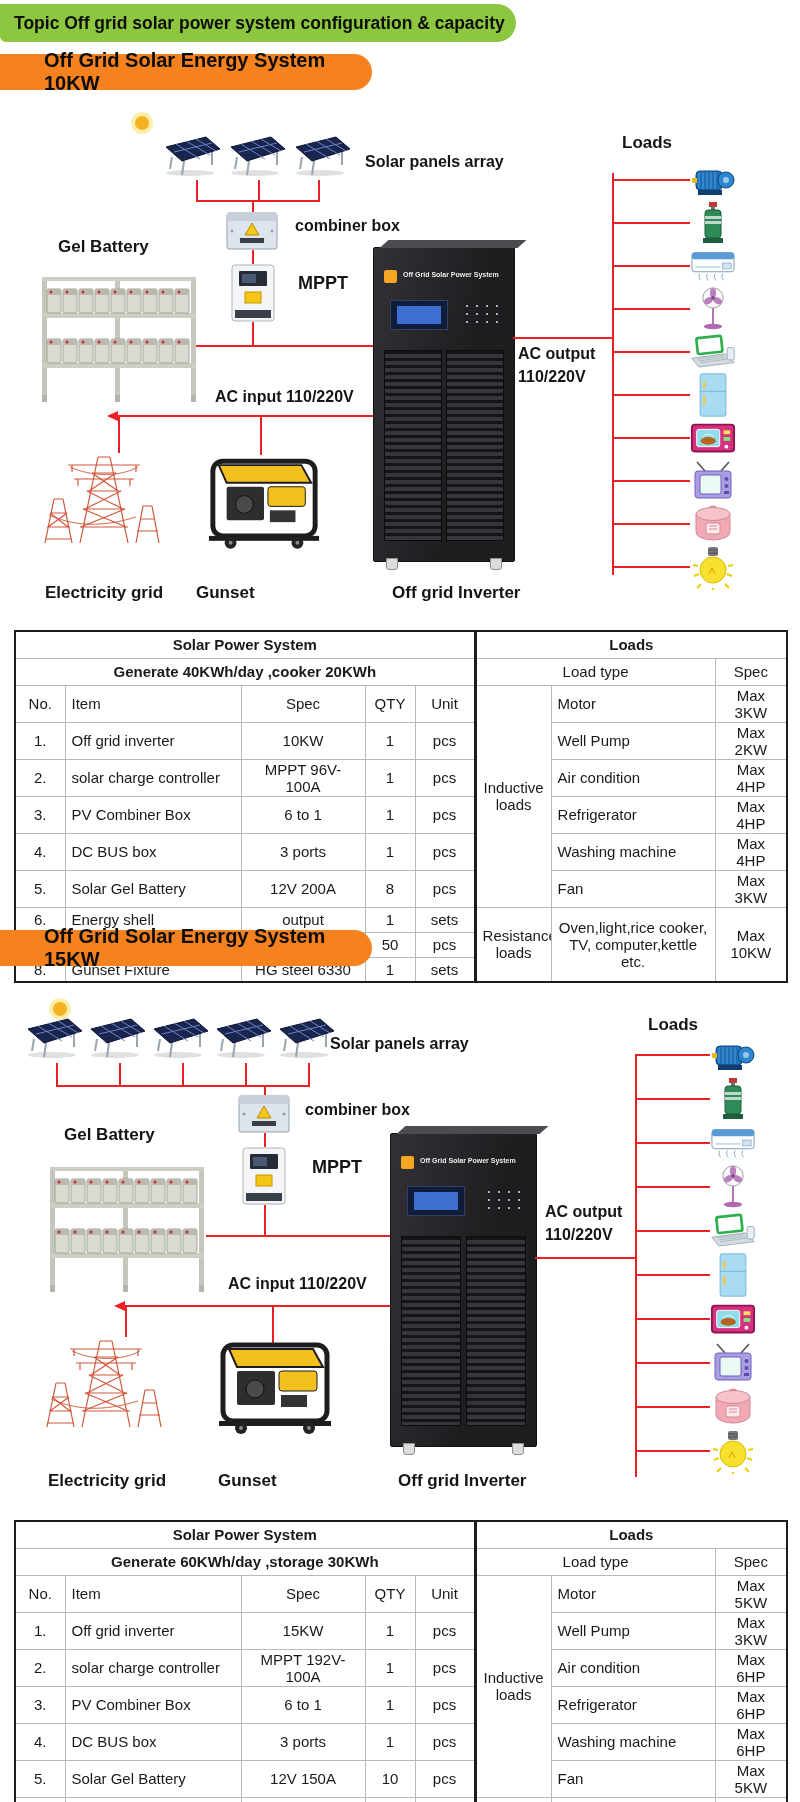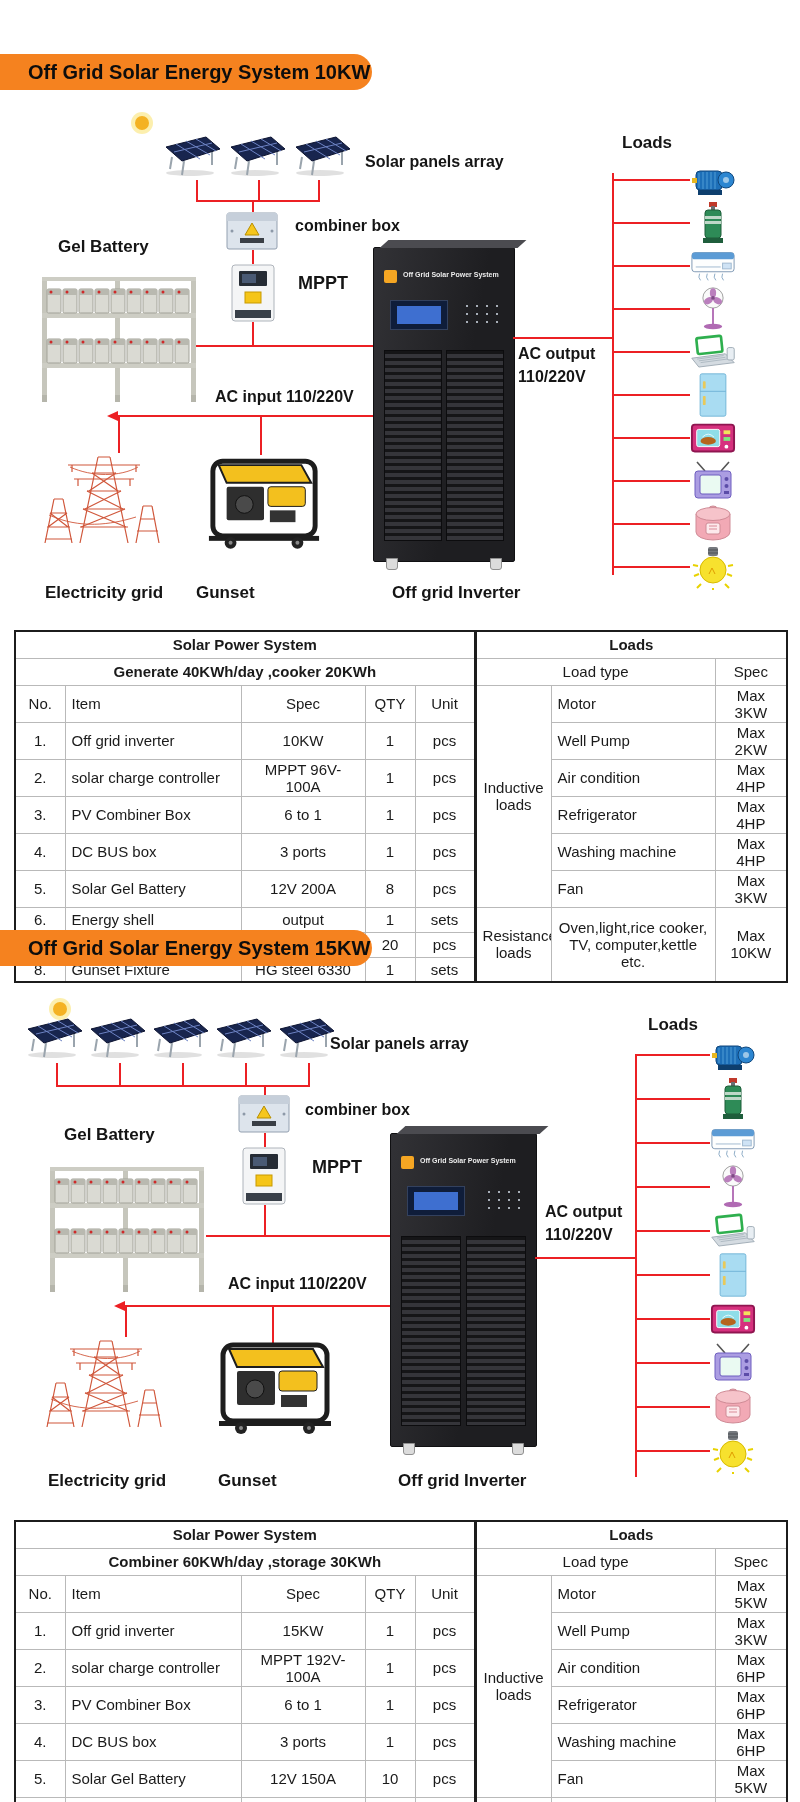--- a/index.html
+++ b/index.html
@@ -3,21 +3,21 @@
 <meta charset="utf-8">
 <style>
   html,body{margin:0;padding:0;background:#fff;}
   .page{position:relative;width:800px;height:1802px;background:#fff;overflow:hidden;
         font-family:"Liberation Sans",sans-serif;color:#111;}
   
   .banner{position:absolute;left:0;display:flex;align-items:center;font-weight:bold;color:#0d0d0d;}
   .banner.green{top:4px;width:516px;height:38px;background:#8dc63f;border-radius:0 19px 19px 6px;
                 font-size:17.5px;padding-left:14px;box-sizing:border-box;}
   .banner.orange{width:372px;height:36px;background:#f5821f;border-radius:0 18px 18px 0;
-                 font-size:20px;padding-left:28px;box-sizing:border-box;}
+                 font-size:20px;padding-left:44px;box-sizing:border-box;}
   
   .diagram{position:absolute;left:0;width:800px;}
   .dlabel{position:absolute;font-weight:bold;color:#151515;white-space:nowrap;}
   .wire{position:absolute;background:#ec2024;}
   .wire.h{height:2px;}
   .wire.v{width:2px;}
   .arrow-l{position:absolute;width:0;height:0;border-top:5px solid transparent;
            border-bottom:5px solid transparent;border-right:11px solid #ec2024;}
   .comp{position:absolute;}
   .comp svg{width:100%;height:100%;display:block;}
@@ -51,20 +51,23 @@
   table.spec td.dv{border-left:3px solid #1c1c1c;}
   table.spec td.b{font-weight:bold;}
   table.spec td.ctr{text-align:center;}
   table.spec td.lft{text-align:left;}
 </style>
 </head>
 <body>
 
 <div class="page">
 
+  <div class="banner green">
+    <span>Topic Off grid solar power system configuration &amp; capacity</span>
+  </div>
 
   <div class="banner orange" style="top:54px;">
     <span>Off Grid Solar Energy System 10KW</span>
   </div>
 
   <div class="diagram" style="top:95px;height:535px;">
     <div class="comp" style="left:130px;top:16px;width:24px;height:24px;">
         <svg viewBox="0 0 24 24">
           <circle cx="12" cy="12" r="11" fill="#fbe993" opacity=".75"></circle>
           <circle cx="12" cy="12" r="7" fill="#f4b223"></circle>
@@ -452,21 +455,21 @@
             <td class="ctr">1</td>
             <td class="ctr">sets</td>
             <td class="ctr dv" rowspan="3">Resistance loads</td>
             <td class="ctr" rowspan="3">Oven,light,rice cooker, TV, computer,kettle etc.</td>
             <td class="ctr" rowspan="3">Max 10KW</td>
           </tr>
           <tr style="height:25px">
             <td class="ctr">7.</td>
             <td class="lft">Solar Panel</td>
             <td class="ctr">mono 350W</td>
-            <td class="ctr">20</td>
+            <td class="ctr">50</td>
             <td class="ctr">pcs</td>
           </tr>
           <tr style="height:25px">
             <td class="ctr">8.</td>
             <td class="lft">Gunset Fixture</td>
             <td class="ctr">HG steel 6330</td>
             <td class="ctr">1</td>
             <td class="ctr">sets</td>
           </tr>
         </tbody>
@@ -811,21 +814,21 @@
           <col style="width:76px">
           <col style="width:164px">
           <col style="width:72px">
         </colgroup>
         <tbody>
           <tr style="height:27px">
             <td class="b ctr" colspan="5">Solar Power System</td>
             <td class="b ctr dv" colspan="3">Loads</td>
           </tr>
           <tr style="height:27px">
-            <td class="b ctr" colspan="5">Combiner 60KWh/day ,storage 30KWh</td>
+            <td class="b ctr" colspan="5">Generate 60KWh/day ,storage 30KWh</td>
             <td class="ctr dv" colspan="2">Load type</td>
             <td class="ctr">Spec</td>
           </tr>
           <tr style="height:25px">
             <td class="ctr">No.</td>
             <td class="lft">Item</td>
             <td class="ctr">Spec</td>
             <td class="ctr">QTY</td>
             <td class="ctr">Unit</td>
             <td class="ctr dv" rowspan="6">Inductive loads</td>

